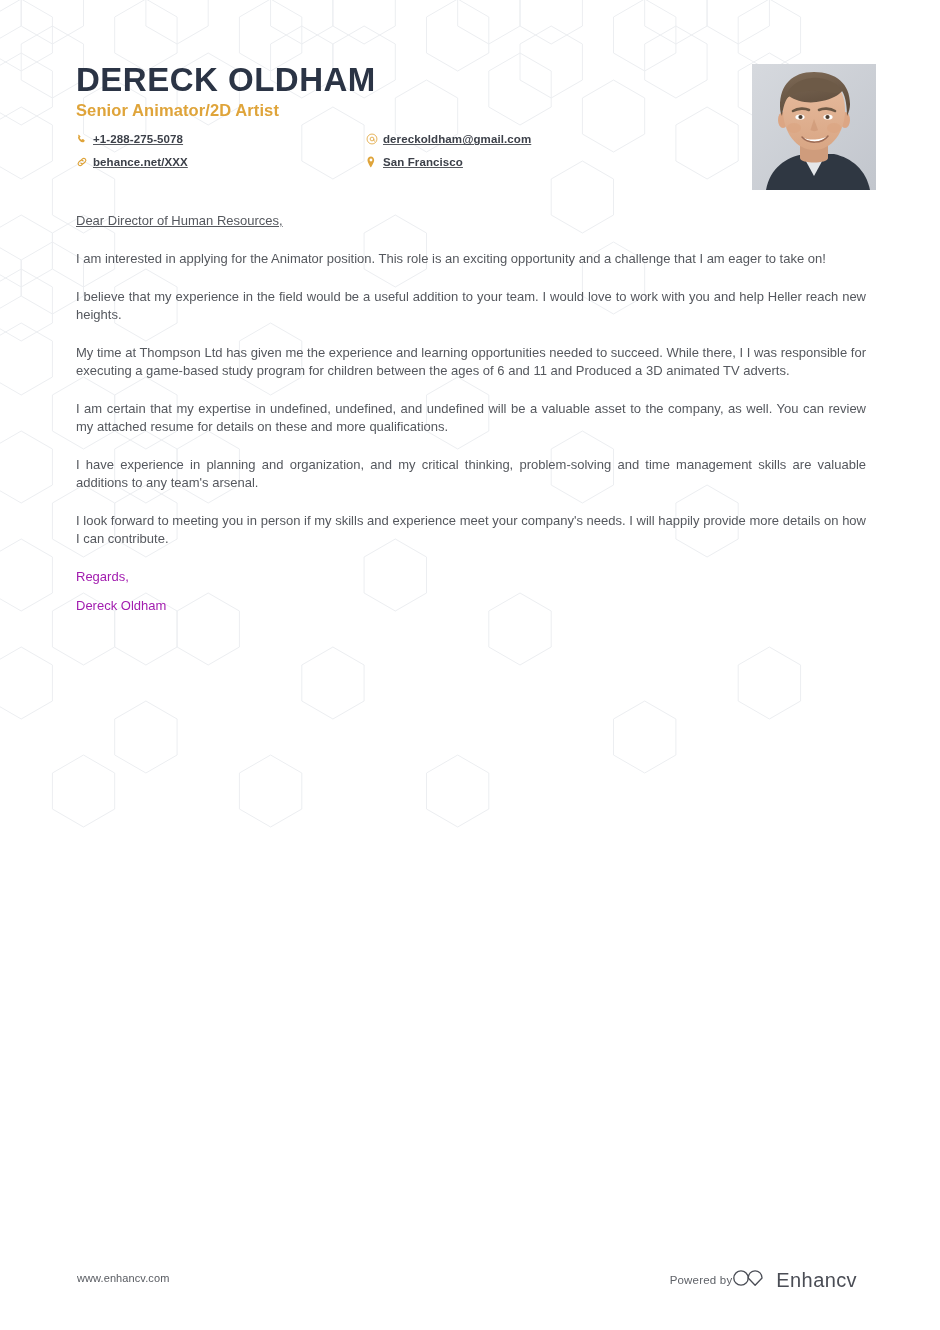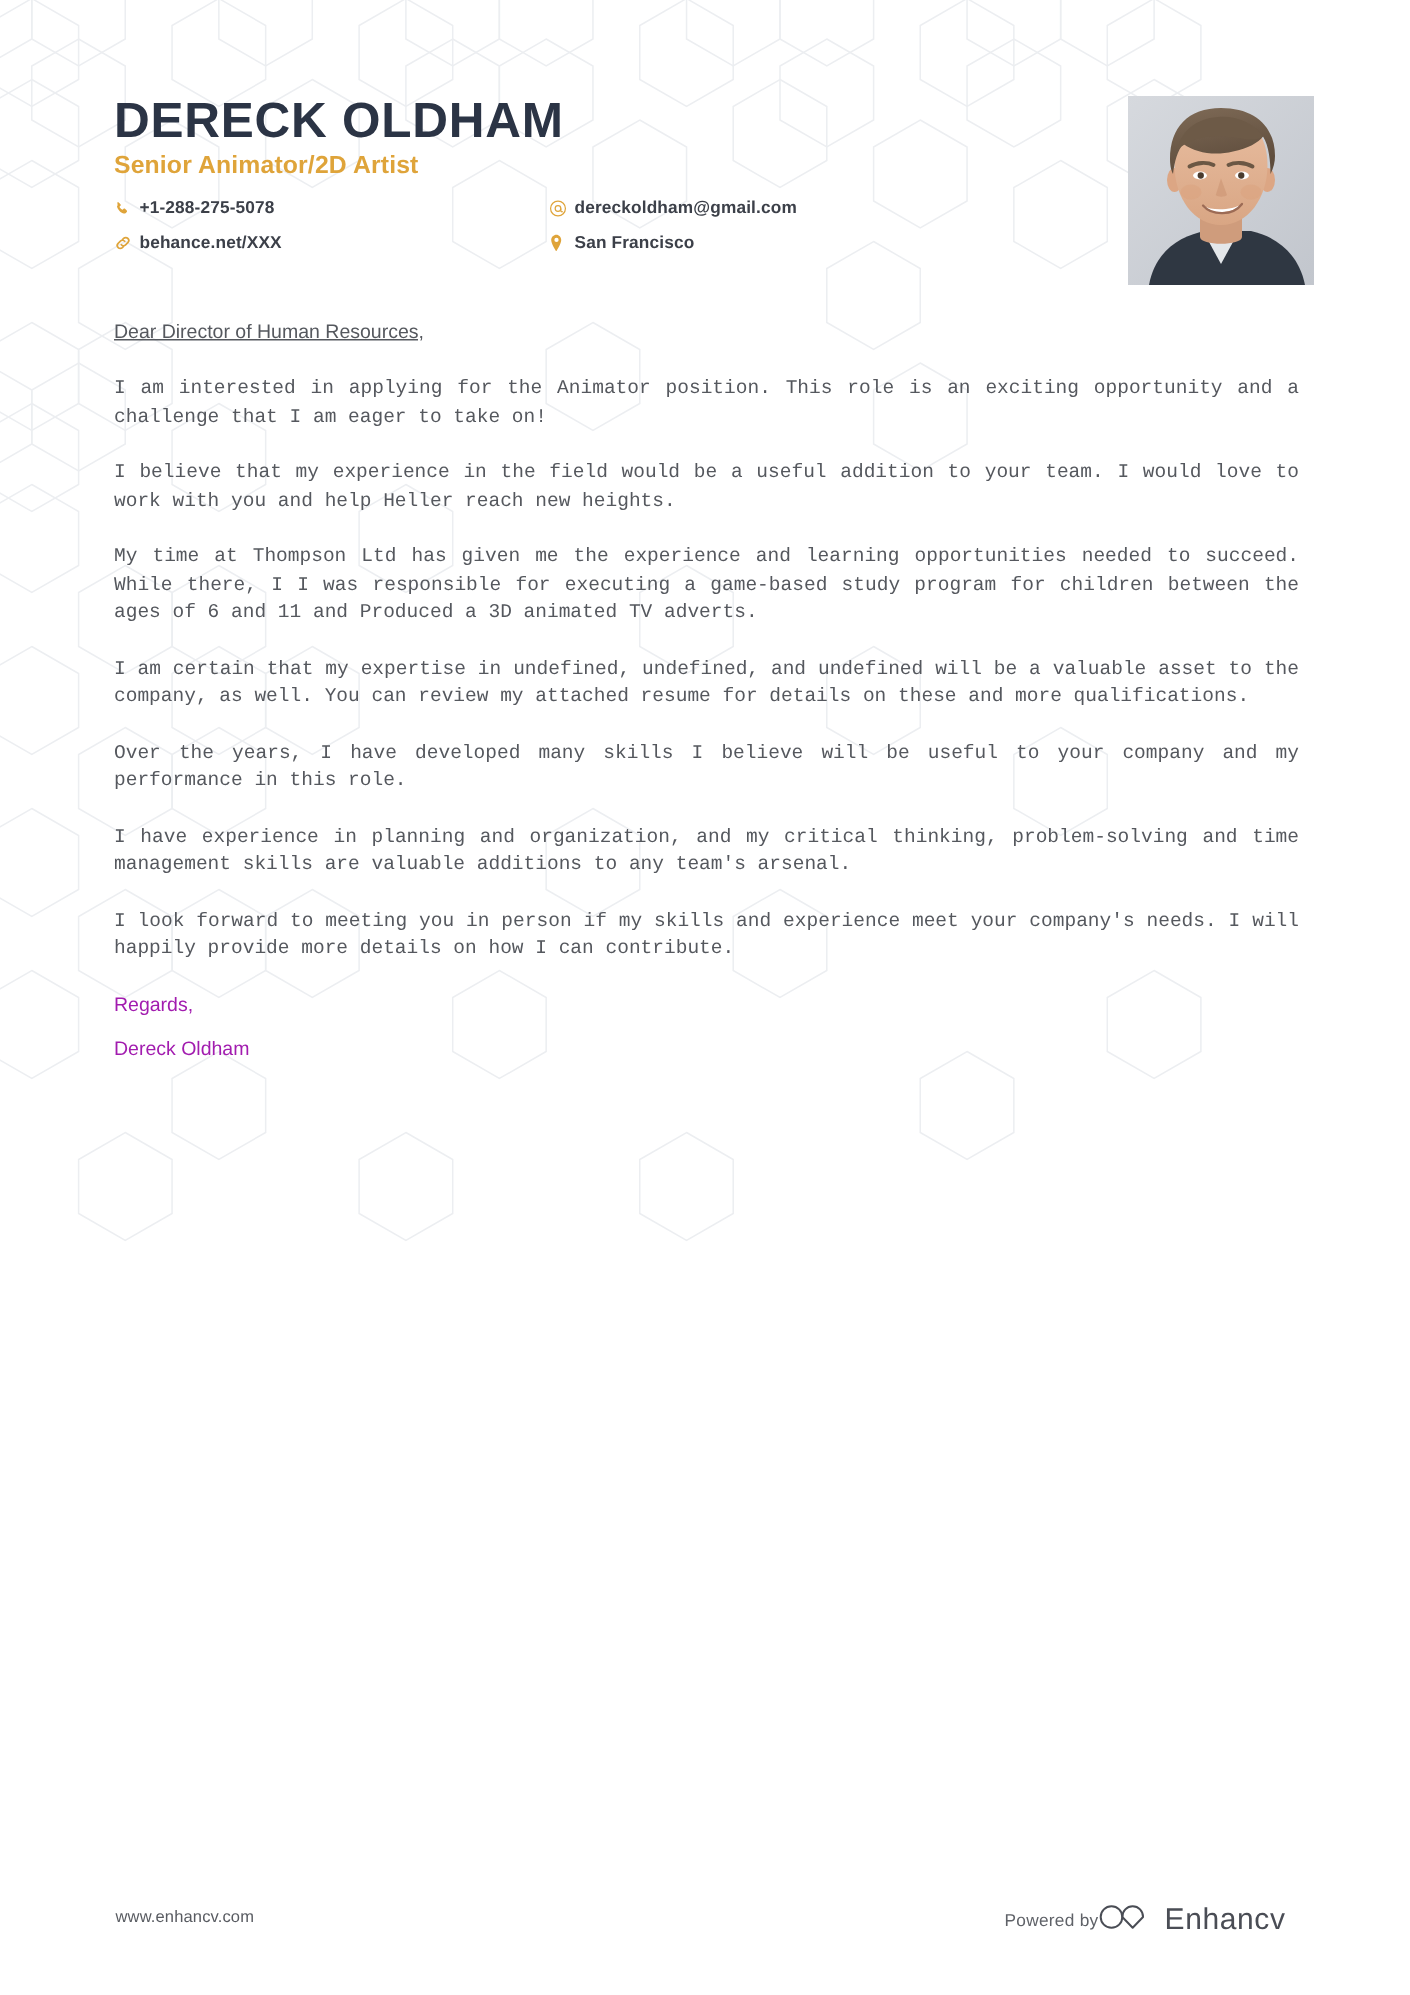--- a/index.html
+++ b/index.html
@@ -56,20 +56,21 @@
     font-size: 16.5px;
     font-weight: bold;
     color: #dfa43a;
     letter-spacing: 0.1px;
     margin: 0 0 9px 0;
   }
   .contact-grid {
     display: flex;
     width: 560px;
     flex-wrap: wrap;
+    text-decoration: underline;
   }
   .contact-col {
     width: 290px;
   }
   .contact-col.right { width: 270px; }
   .contact-item {
     display: flex;
     align-items: center;
     height: 21px;
     margin-bottom: 2px;
@@ -118,21 +119,20 @@
     margin: 0 0 20px 0;
     text-decoration: underline;
   }
   .para {
     font-size: 13px;
     color: #55585e;
     line-height: 18.5px;
     margin: 0 0 19px 0;
     text-align: justify;
     text-align-last: left;
-    font-family: Liberation Mono, monospace;
   }
   .closing {
     font-size: 13px;
     color: #a21caf;
     line-height: 18.5px;
     margin: 11px 0 0 0;
   }
 
   
   .footer {
@@ -357,21 +357,20 @@
       </g>
     </svg>
   </div>
 
   <div class="letter">
     <p class="salutation">Dear Director of Human Resources,</p>
     <p class="para">I am interested in applying for the Animator position. This role is an exciting opportunity and a challenge that I am eager to take on!</p>
     <p class="para">I believe that my experience in the field would be a useful addition to your team. I would love to work with you and help Heller reach new heights.</p>
     <p class="para">My time at Thompson Ltd has given me the experience and learning opportunities needed to succeed. While there, I I was responsible for executing a game-based study program for children between the ages of 6 and 11 and Produced a 3D animated TV adverts.</p>
     <p class="para">I am certain that my expertise in undefined, undefined, and undefined will be a valuable asset to the company, as well. You can review my attached resume for details on these and more qualifications.</p>
-    <p class="para">Over the years, I have developed many skills I believe will be useful to your company and my performance in this role.</p>
     <p class="para">I have experience in planning and organization, and my critical thinking, problem-solving and time management skills are valuable additions to any team's arsenal.</p>
     <p class="para">I look forward to meeting you in person if my skills and experience meet your company's needs. I will happily provide more details on how I can contribute.</p>
     <div class="closing">Regards,</div>
     <div class="closing">Dereck Oldham</div>
   </div>
 
   <div class="footer">
     <div class="footer-url">www.enhancv.com</div>
     <div class="powered">
       <span class="powered-label">Powered by</span>

